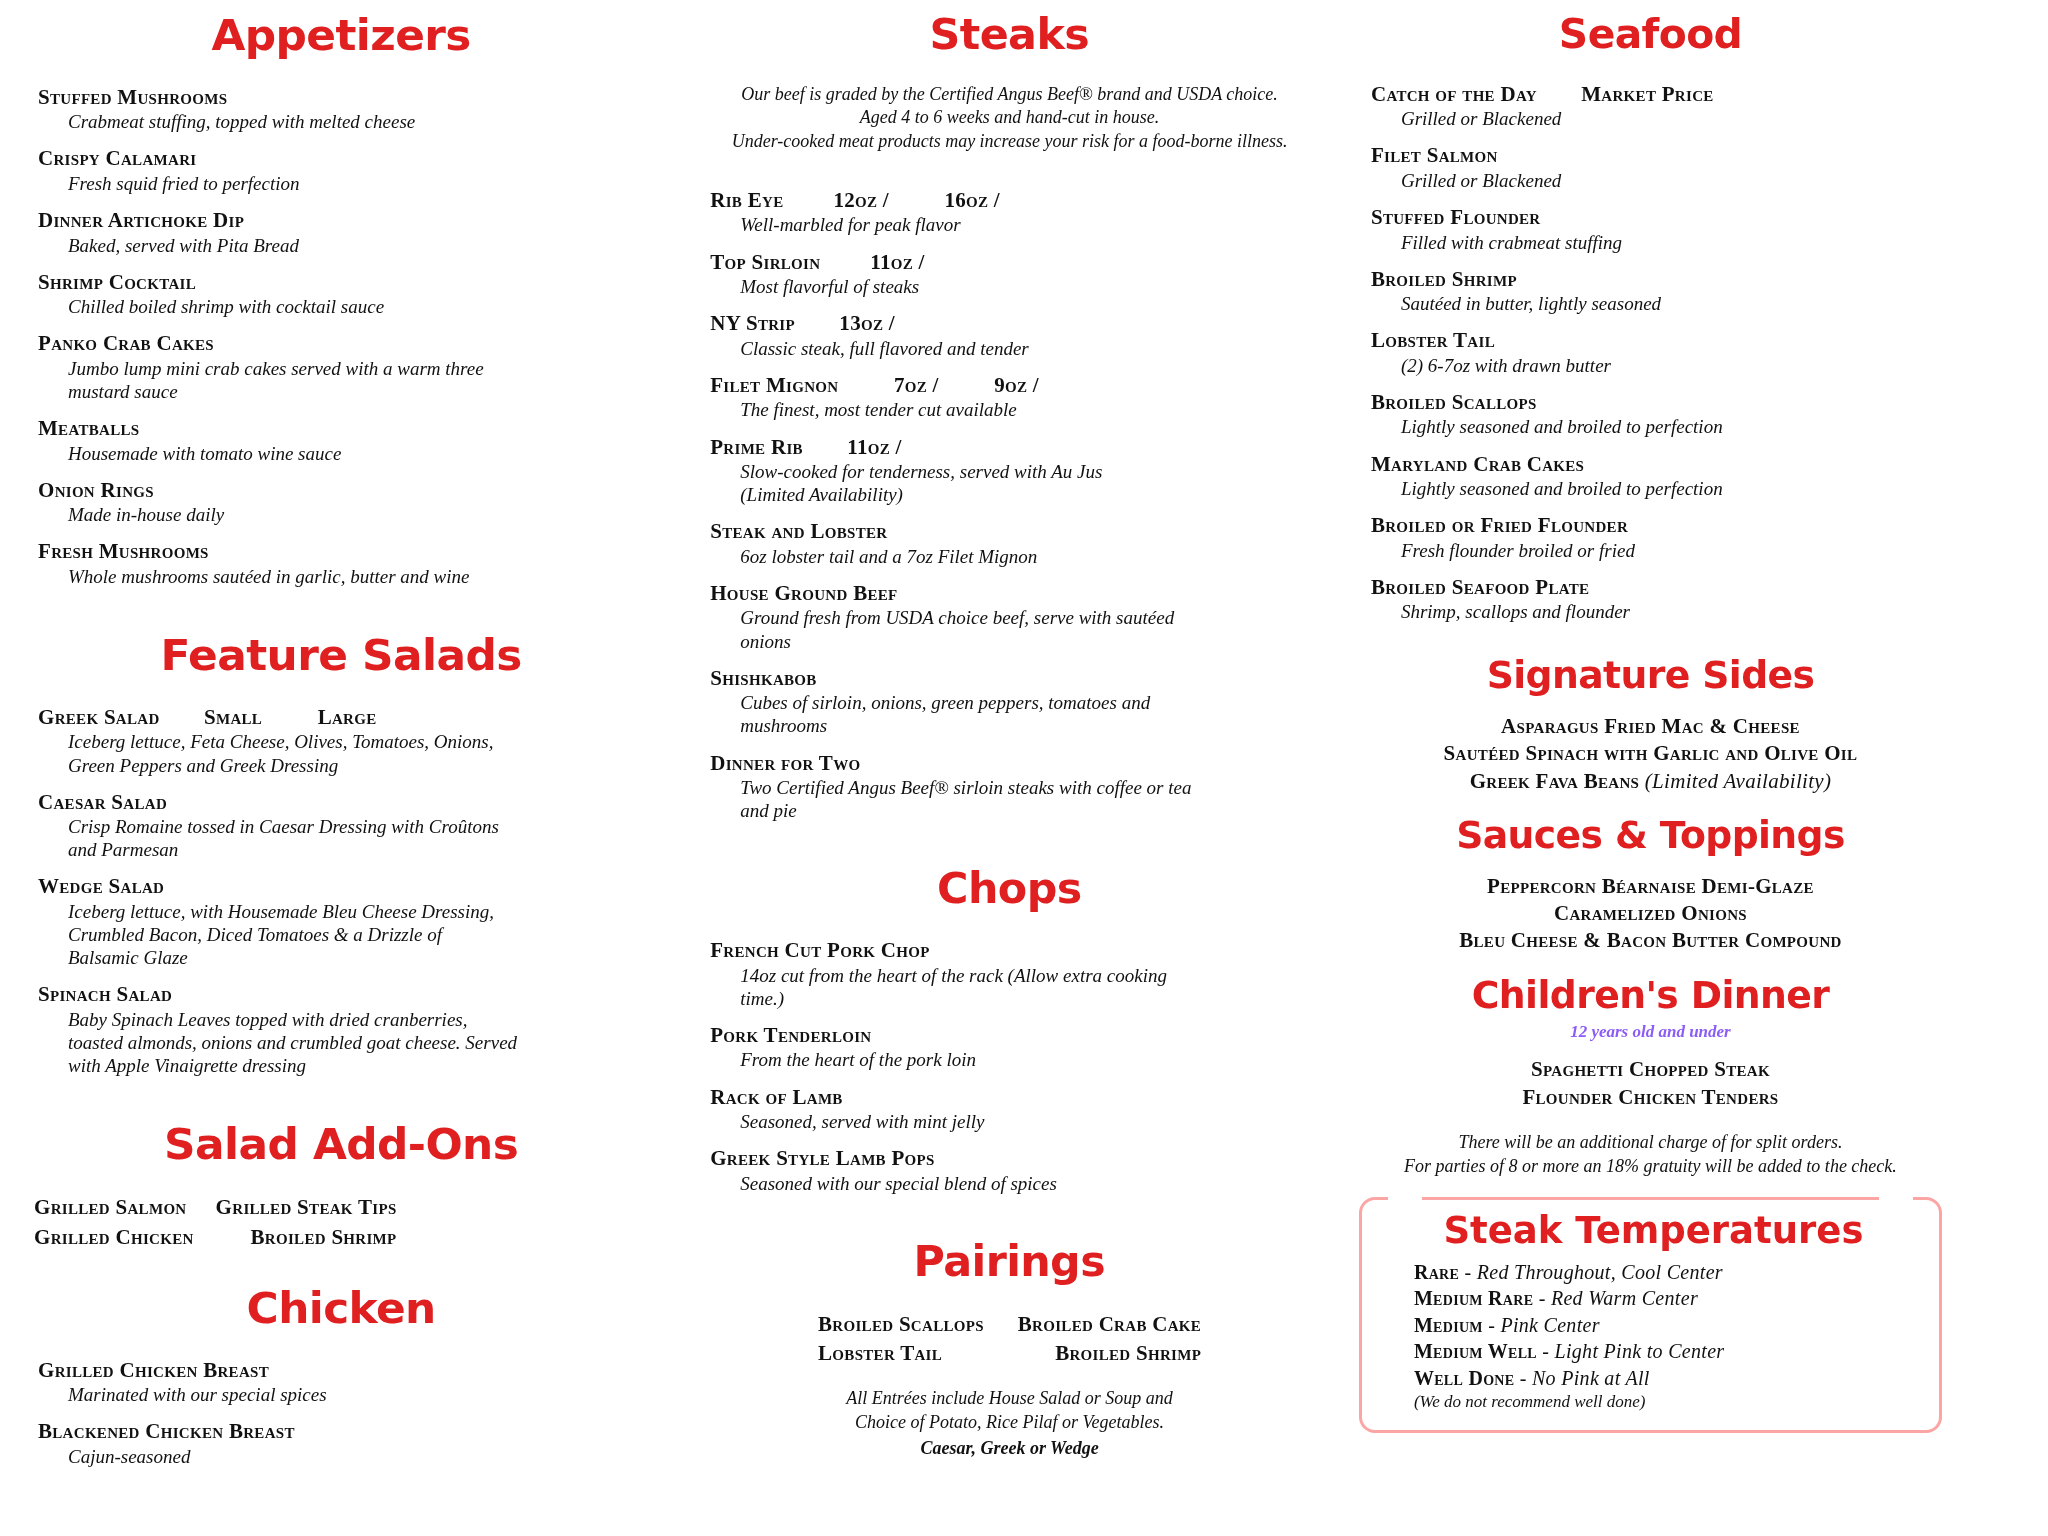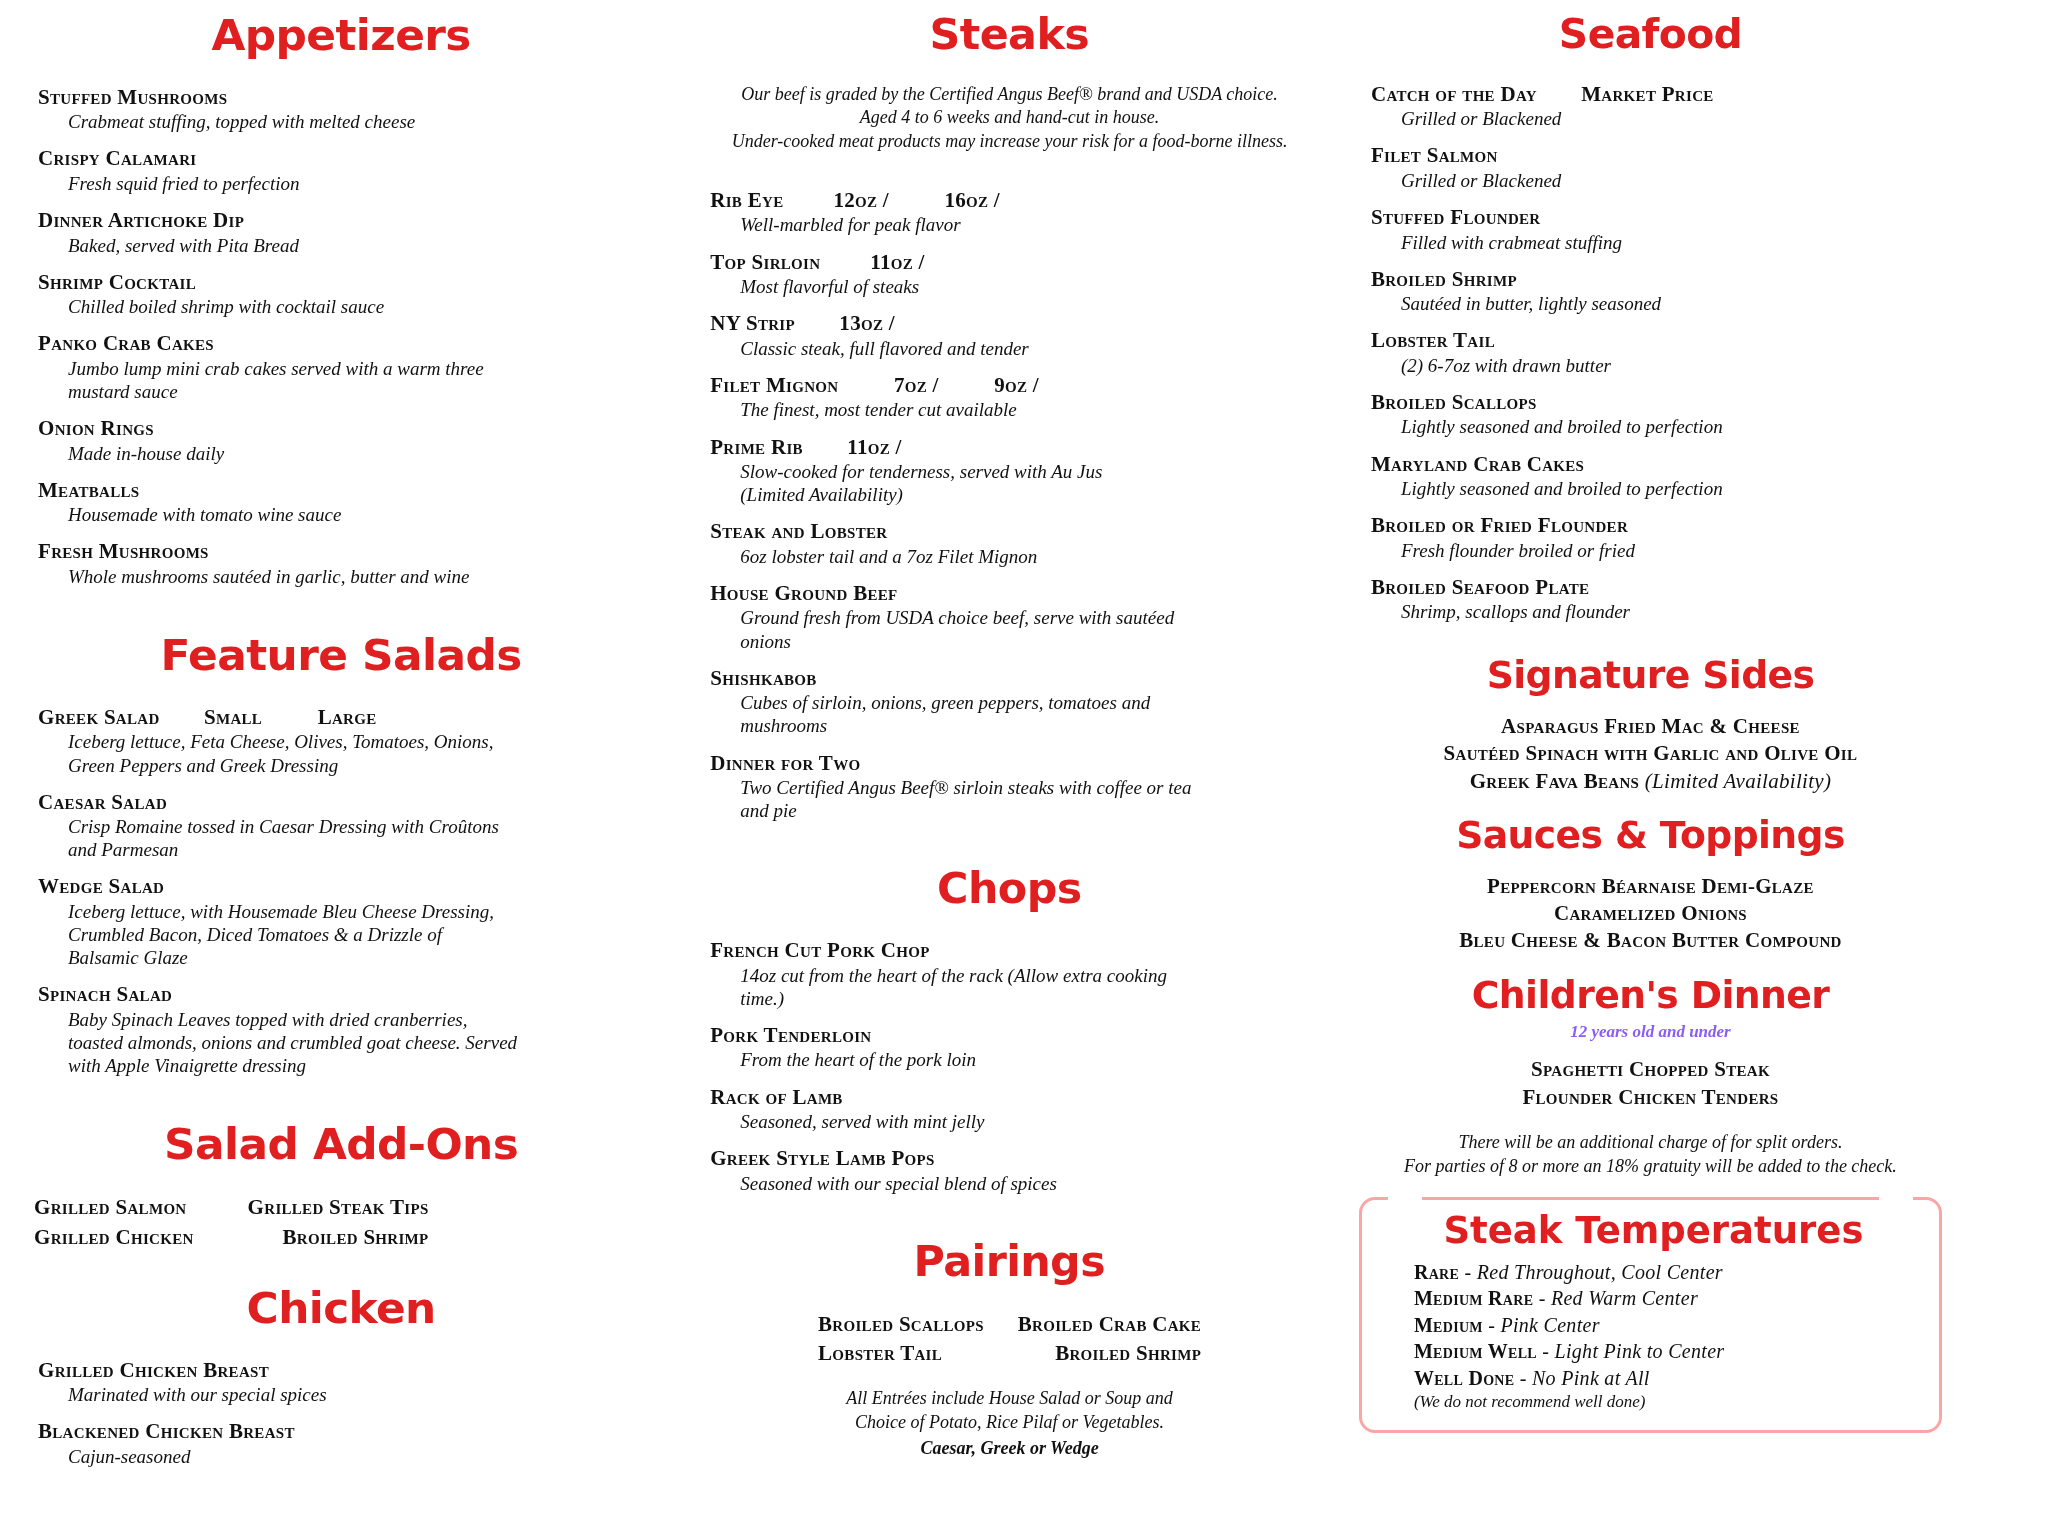--- a/index.html
+++ b/index.html
@@ -128,26 +128,26 @@
       <div class="item">
         <div class="item-name">Shrimp Cocktail</div>
         <div class="item-desc">Chilled boiled shrimp with cocktail sauce</div>
       </div>
       <div class="item">
         <div class="item-name">Panko Crab Cakes</div>
         <div class="item-desc">Jumbo lump mini crab cakes served with a warm three
 mustard sauce</div>
       </div>
       <div class="item">
+        <div class="item-name">Meatballs</div>
+        <div class="item-desc">Housemade with tomato wine sauce</div>
+      </div>
+      <div class="item">
         <div class="item-name">Onion Rings</div>
         <div class="item-desc">Made in-house daily</div>
-      </div>
-      <div class="item">
-        <div class="item-name">Meatballs</div>
-        <div class="item-desc">Housemade with tomato wine sauce</div>
       </div>
       <div class="item">
         <div class="item-name">Fresh Mushrooms</div>
         <div class="item-desc">Whole mushrooms sautéed in garlic, butter and wine</div>
       </div>
     </div>
 
     <div class="gap-lg"></div>
     <div class="sect-head">Feature Salads</div>
 
@@ -172,21 +172,21 @@
         <div class="item-name">Spinach Salad</div>
         <div class="item-desc">Baby Spinach Leaves topped with dried cranberries,
 toasted almonds, onions and crumbled goat cheese. Served
 with Apple Vinaigrette dressing</div>
       </div>
     </div>
 
     <div class="gap-lg"></div>
     <div class="sect-head">Salad Add-Ons</div>
 
-    <div class="pairs" style="justify-content:flex-start;gap:54px;padding-left:8px;">
+    <div class="pairs" style="justify-content:flex-start;gap:22px;padding-left:8px;">
       <div class="pcol">
         <div>Grilled Salmon</div>
         <div>Grilled Chicken</div>
       </div>
       <div class="pcol r">
         <div>Grilled Steak Tips</div>
         <div>Broiled Shrimp</div>
       </div>
     </div>
 

